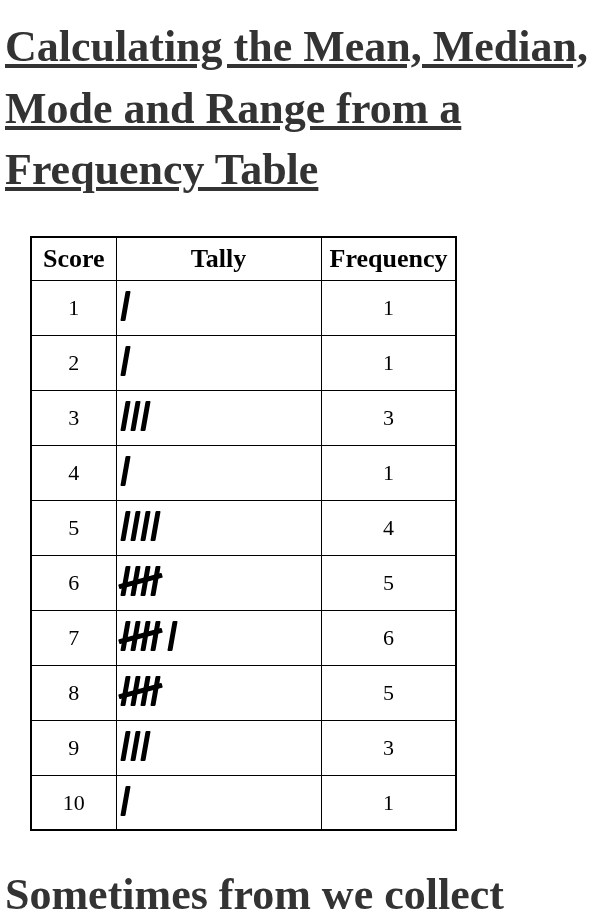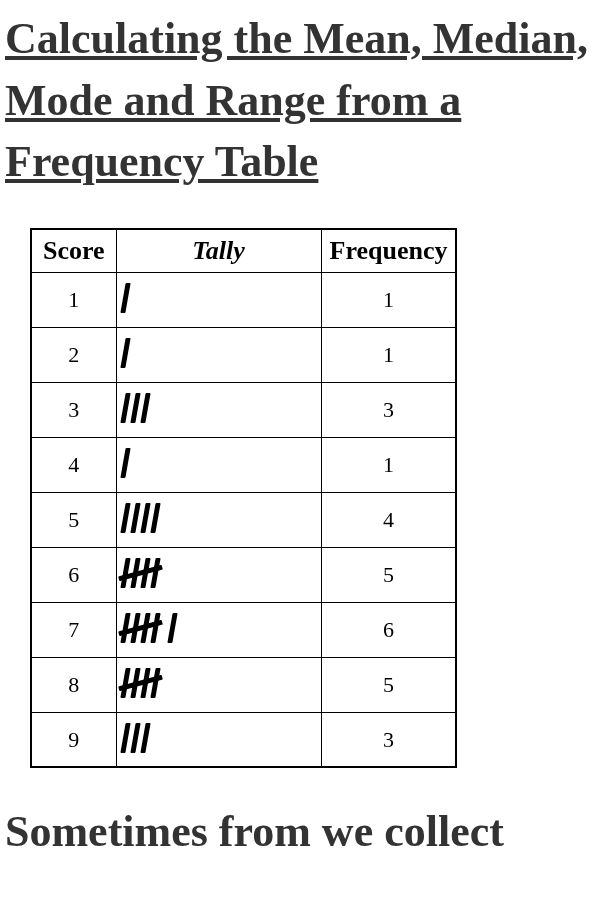--- a/index.html
+++ b/index.html
@@ -12,21 +12,21 @@
       background: #ffffff;
       width: 604px;
       height: 923px;
       overflow: hidden;
     }
     .title {
       font-size: 44px;
       font-weight: bold;
       color: #333333;
       text-decoration: underline;
-      padding: 8px 5px 20px 5px;
+      padding: 16px 5px 20px 5px;
       line-height: 1.4;
     }
     .table-container {
       padding: 15px 30px;
     }
     .freq-table {
       border-collapse: collapse;
       border: 2px solid #000;
       background: #ffffff;
     }
@@ -40,21 +40,20 @@
       font-weight: bold;
       font-size: 26px;
       padding: 6px 8px;
       text-align: center;
     }
     .freq-table th.col-score {
       width: 85px;
     }
     .freq-table th.col-tally {
       width: 205px;
-      font-style: italic;
     }
     .freq-table th.col-freq {
       width: 120px;
       margin-left: 12px;
     }
     .freq-table td {
       font-size: 22px;
       height: 55px;
       vertical-align: middle;
     }
@@ -218,17 +217,26 @@
           <td class="cell-score">9</td>
           <td class="cell-tally"><div class="tally-marks">
               <div class="tally-group">
                 <div class="tally-stroke"></div>
                 <div class="tally-stroke"></div>
                 <div class="tally-stroke"></div>
               </div>
             </div></td>
           <td class="cell-freq">3</td>
         </tr>
+        <tr>
+          <td class="cell-score">10</td>
+          <td class="cell-tally"><div class="tally-marks">
+              <div class="tally-group">
+                <div class="tally-stroke"></div>
+              </div>
+            </div></td>
+          <td class="cell-freq">1</td>
+        </tr>
       </tbody>
   </table>
 </div>
 
 <div class="bottom-text">Sometimes from we collect</div>
 
 </body></html>

